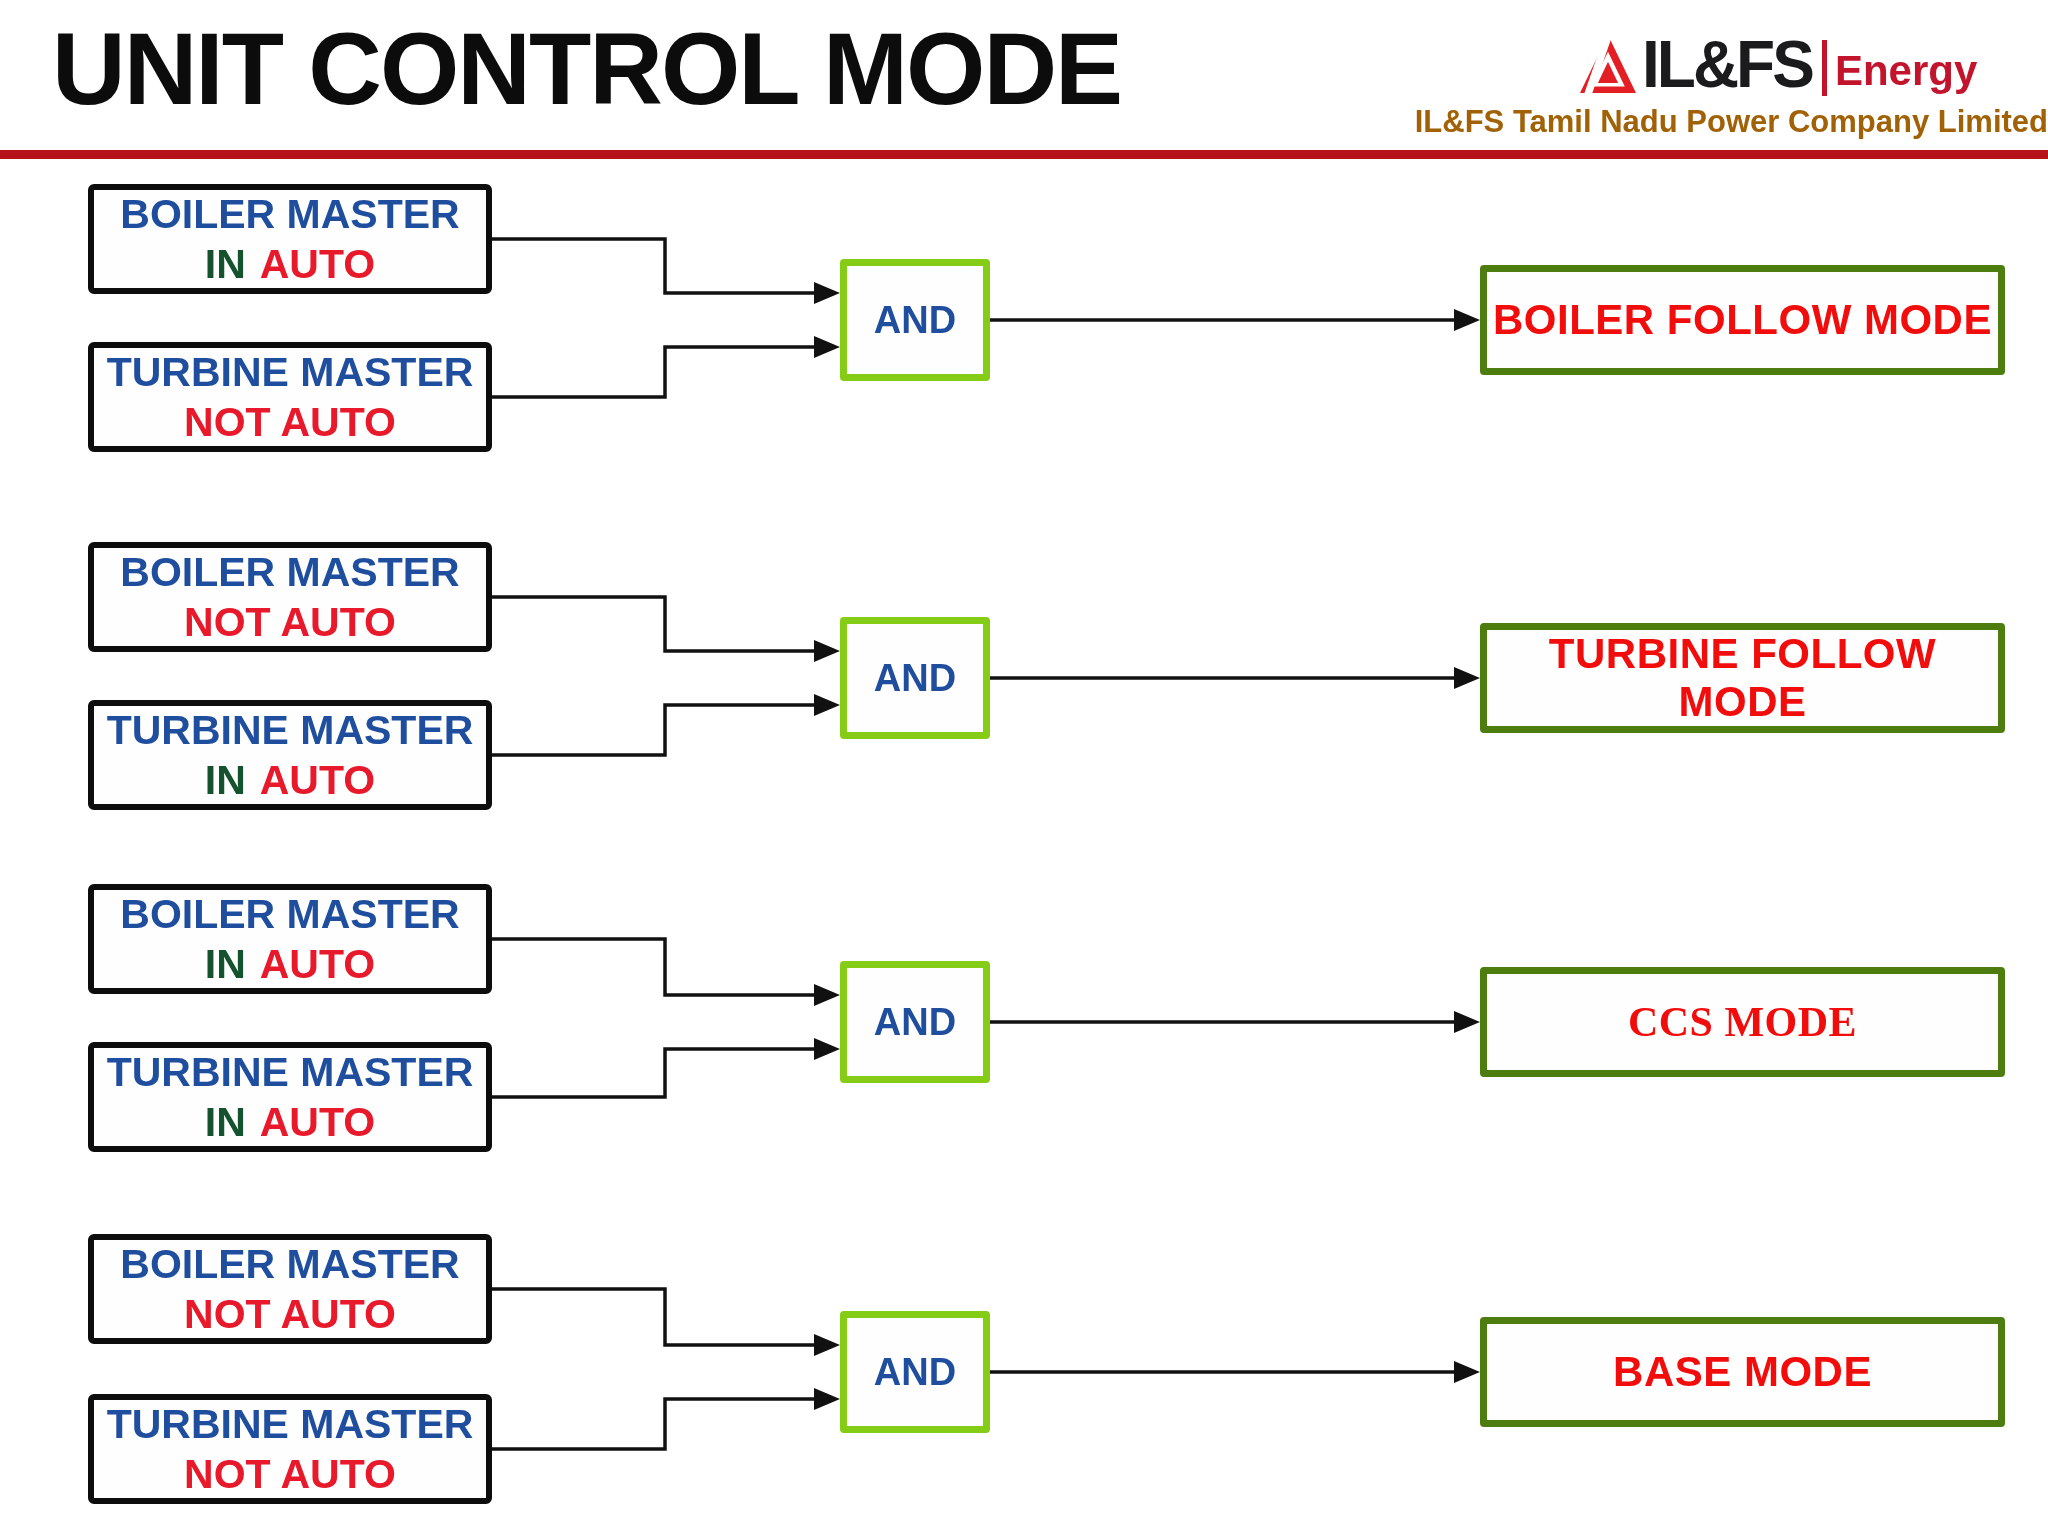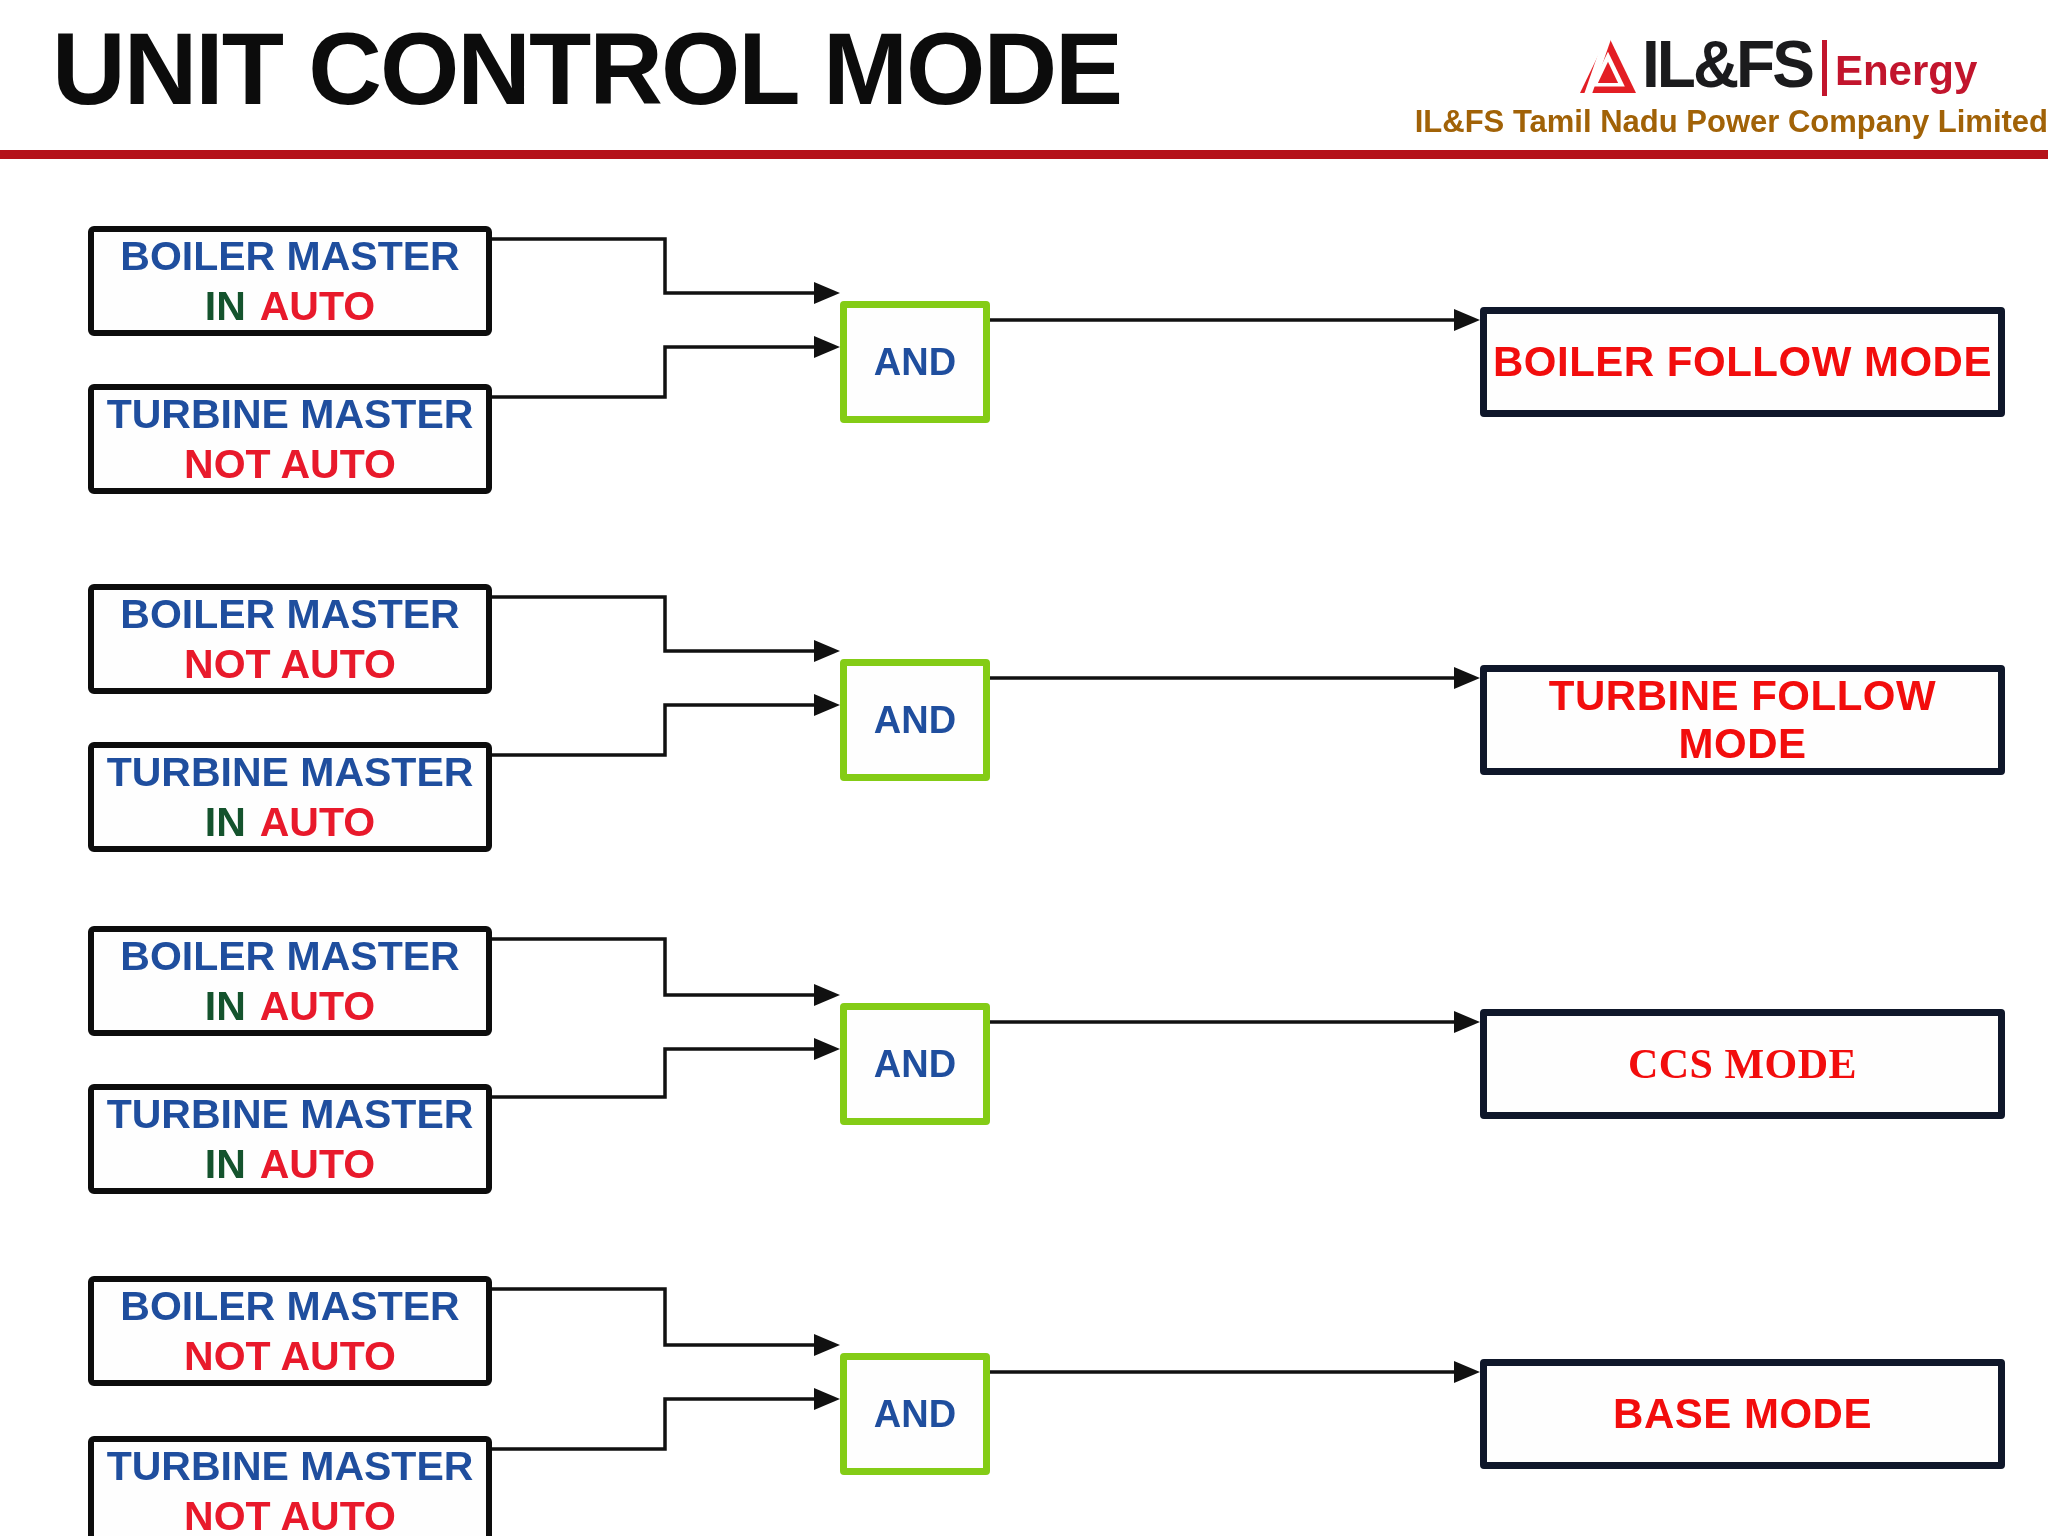--- a/index.html
+++ b/index.html
@@ -56,34 +56,34 @@
   .inbox .s .prefix:not(:empty){margin-right:0.34em;}
 
   .gate{
     position:absolute;left:840px;width:150px;height:122px;
     border:7px solid #84cc16;border-radius:4px;background:#fefefe;
     box-sizing:border-box;display:flex;align-items:center;justify-content:center;
     font-weight:bold;font-size:38px;color:#1f4e9e;
   }
   .outbox{
     position:absolute;left:1480px;width:525px;height:110px;
-    border:7px solid #0f172a;border-radius:4px;background:#fefefe;
+    border:7px solid #4d7c0f;border-radius:4px;background:#fefefe;
     box-sizing:border-box;display:flex;align-items:center;justify-content:center;
     font-weight:bold;font-size:42px;color:#f20d0d;text-align:center;
     letter-spacing:0.5px;
   }
 
   
   .g1a{top:184px;} .g1b{top:342px;} .g1gate{top:259px;} .g1out{top:265px;}
   .g2a{top:542px;} .g2b{top:700px;} .g2gate{top:617px;} .g2out{top:623px;}
   .g3a{top:884px;} .g3b{top:1042px;} .g3gate{top:961px;} .g3out{top:967px;font-family:Liberation Serif, serif;}
   .g4a{top:1234px;} .g4b{top:1394px;} .g4gate{top:1311px;} .g4out{top:1317px;}
 
   .wires{position:absolute;left:0;top:0;z-index:0;}
-  .inbox,.gate,.outbox{z-index:2;margin-top:42px;}
+  .inbox,.gate,.outbox{z-index:2;}
   .wires polyline{fill:none;stroke:#111111;stroke-width:3.5;}
   .wires polygon{fill:#111111;stroke:none;}
 </style>
 </head>
 <body>
 
 <div class="stage">
 
   <svg class="wires" width="2048" height="1536" viewBox="0 0 2048 1536">
 

